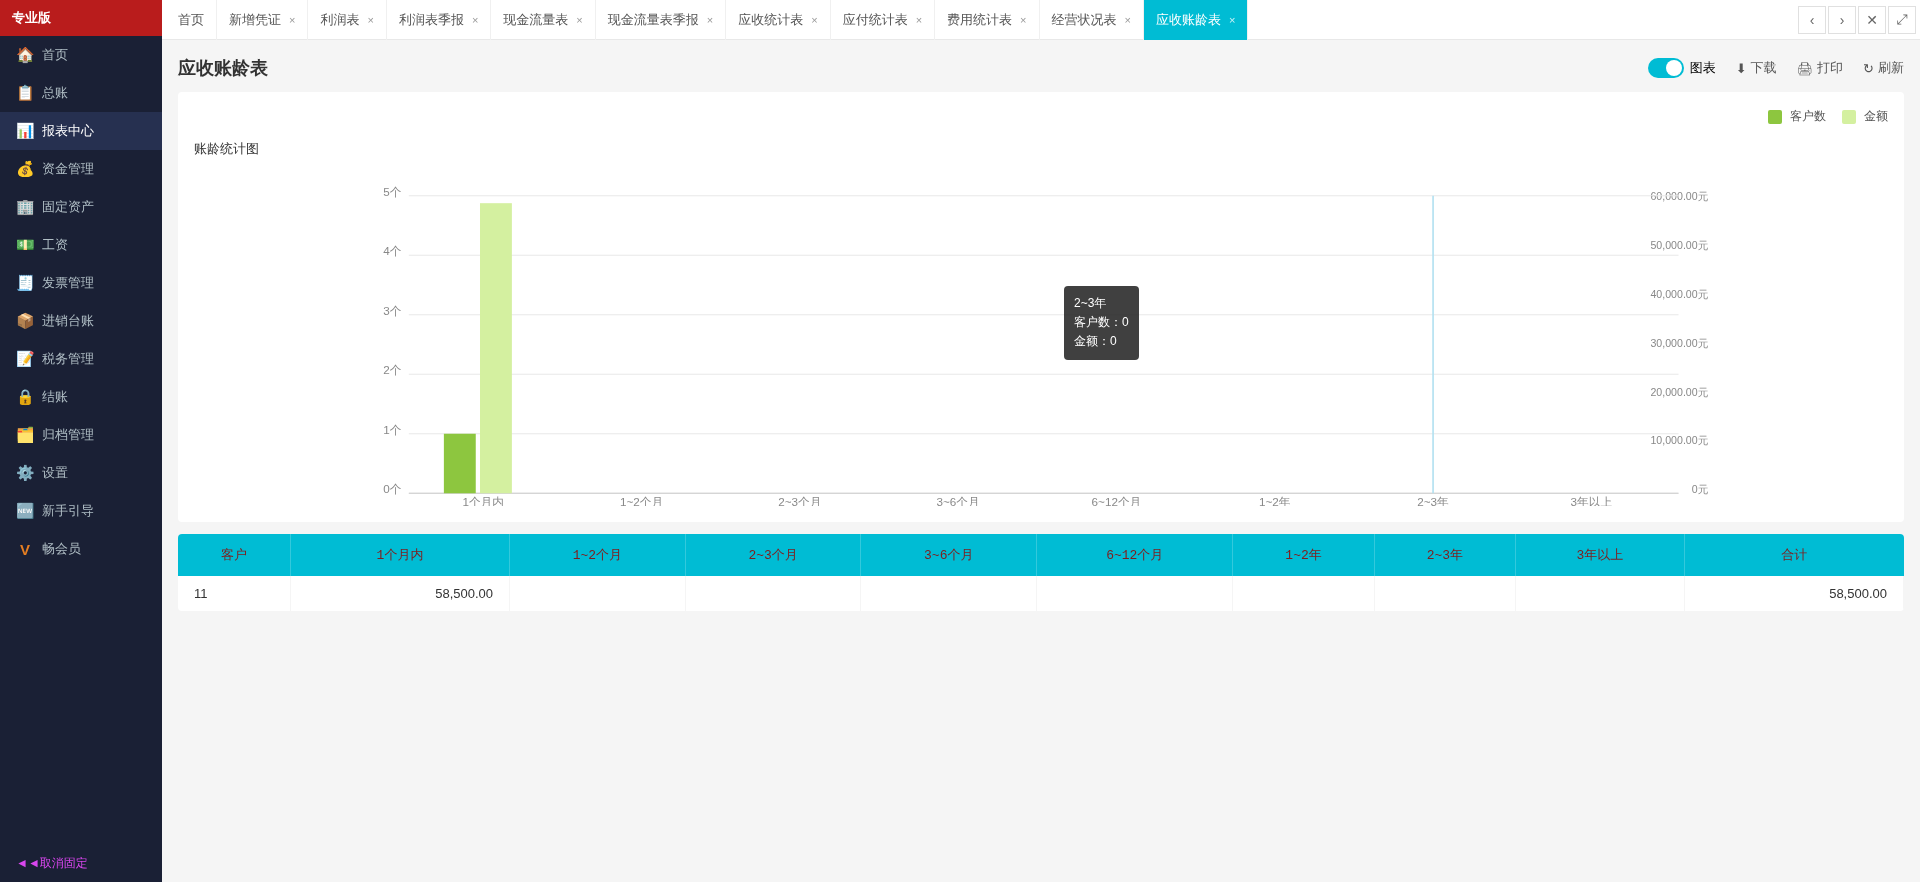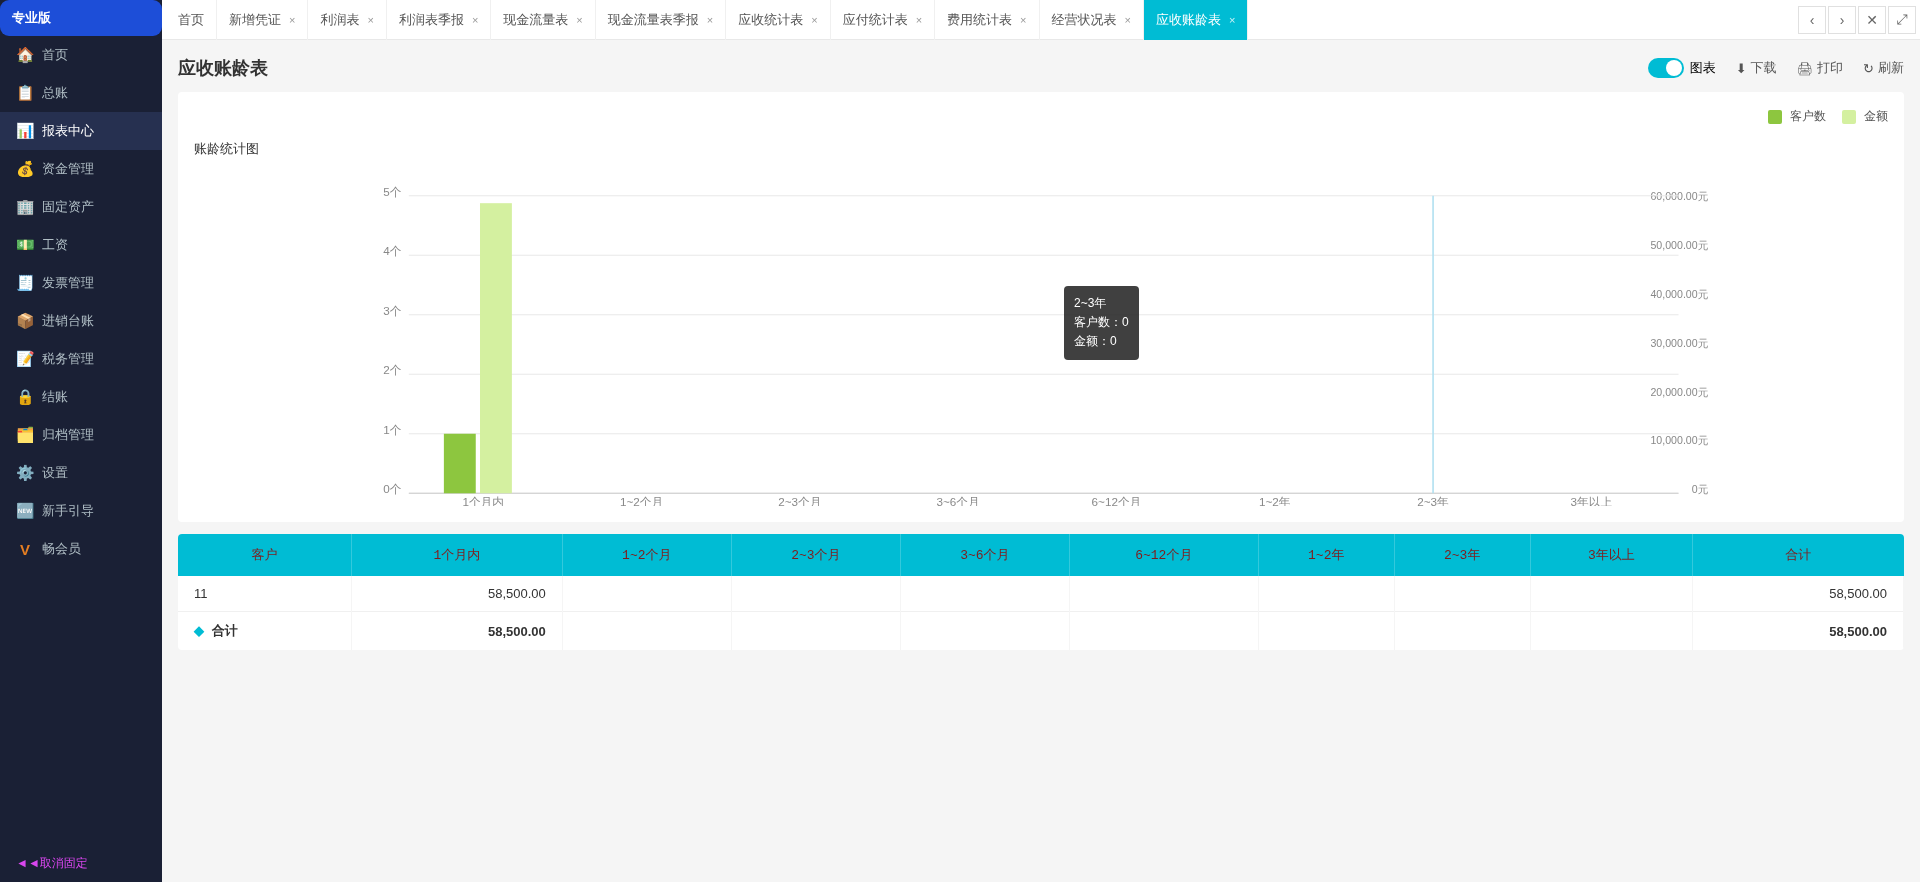--- a/index.html
+++ b/index.html
@@ -9,29 +9,28 @@
     .sidebar {
       width: 162px;
       background: #1a2035;
       color: #ccc;
       display: flex;
       flex-direction: column;
       flex-shrink: 0;
       height: 100%;
     }
     .sidebar-logo {
-      background: #1d4ed8;
+      background: #b91c1c;
       color: white;
       font-size: 13px;
       font-weight: bold;
       padding: 8px 12px;
       height: 36px;
       display: flex;
       align-items: center;
-      border-radius: 9px;
     }
     .sidebar-item {
       display: flex;
       align-items: center;
       padding: 10px 16px;
       cursor: pointer;
       color: #b0bec5;
       font-size: 13px;
       gap: 8px;
     }
@@ -475,32 +474,17 @@
           <td style="text-align:right;padding-right:16px;">58,500.00</td>
           <td></td>
           <td></td>
           <td></td>
           <td></td>
           <td></td>
           <td></td>
           <td></td>
           <td>58,500.00</td>
         </tr>
-        <tr class="total-row">
-          <td>
-            <span class="total-icon">◆</span>
-            <span>合计</span>
-          </td>
-          <td style="text-align:right;padding-right:16px;">58,500.00</td>
-          <td></td>
-          <td></td>
-          <td></td>
-          <td></td>
-          <td></td>
-          <td></td>
-          <td></td>
-          <td>58,500.00</td>
-        </tr>
       </tbody>
     </table>
 
   </div>
 </div>
 
 </body></html>

